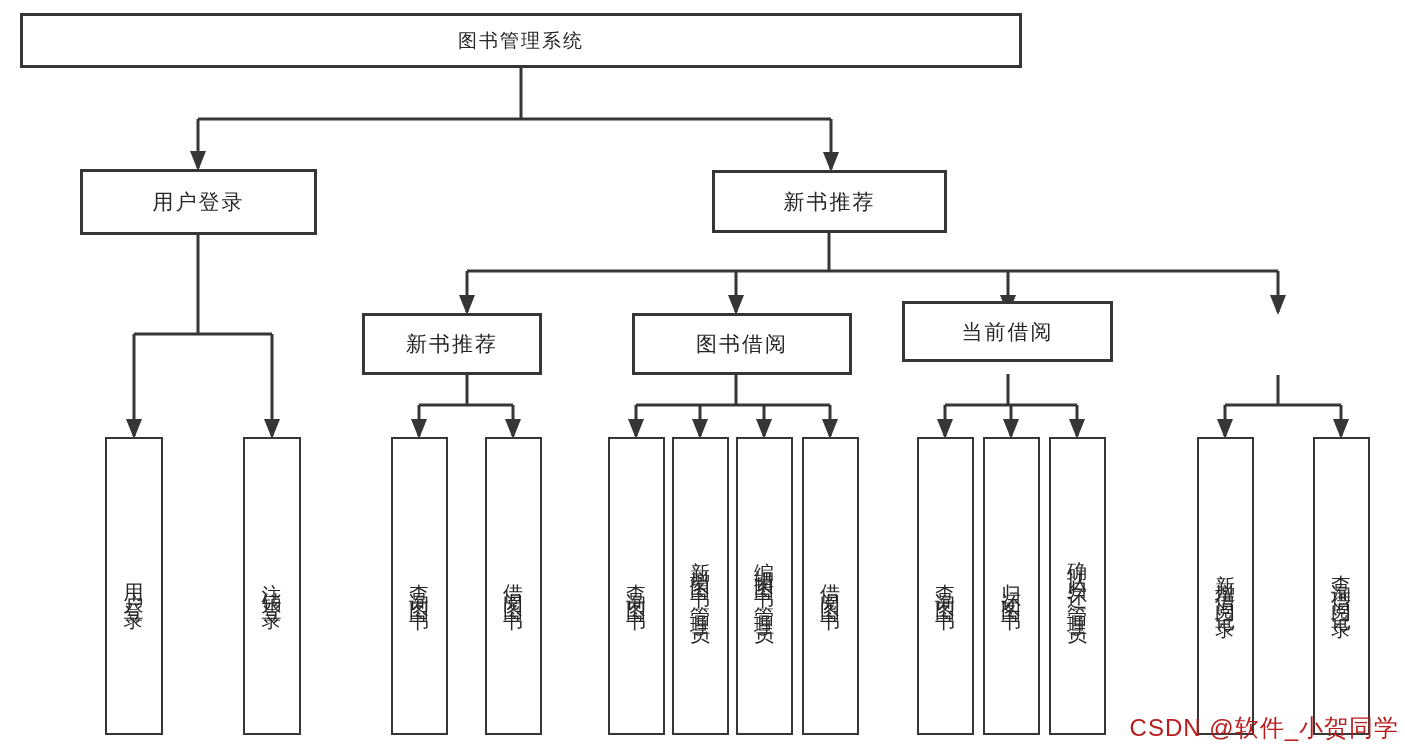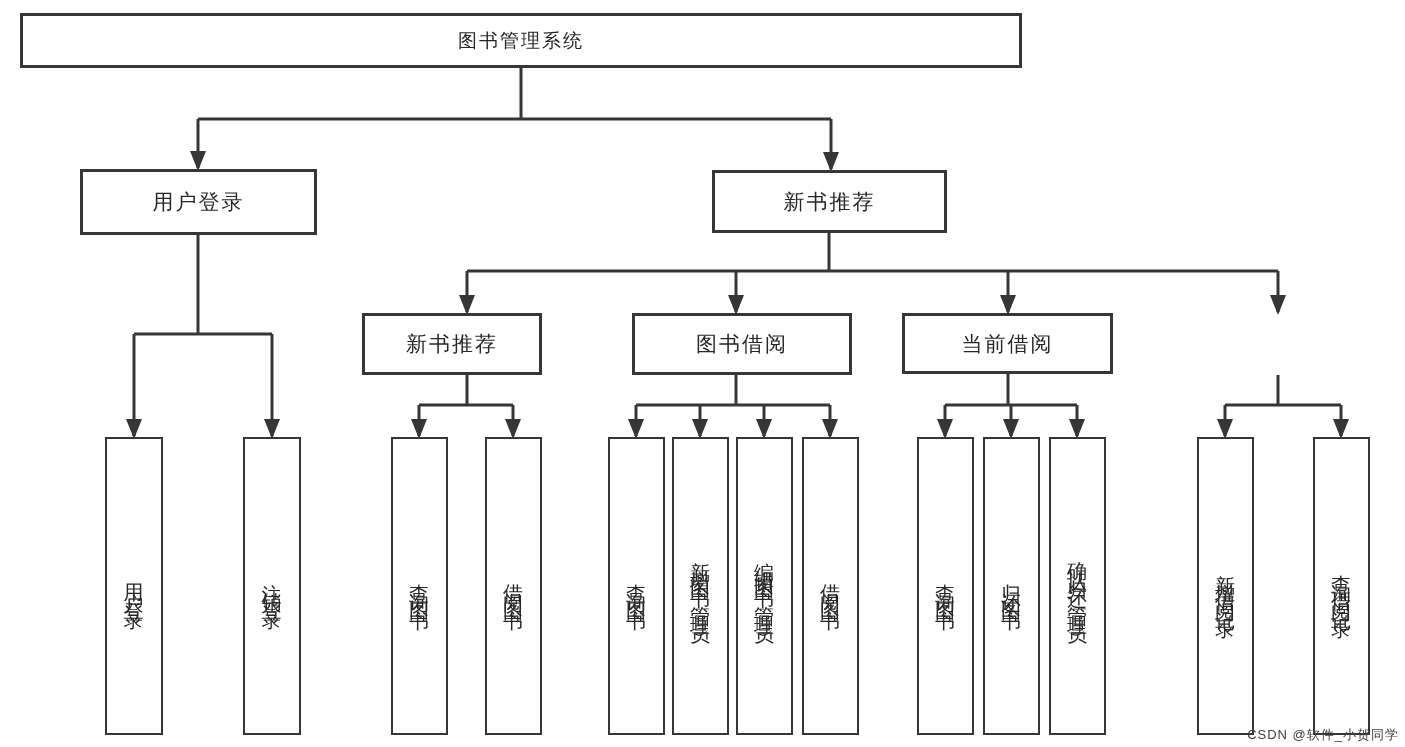--- a/index.html
+++ b/index.html
@@ -52,23 +52,23 @@
     text-orientation: mixed;
     font-size: 20px;
     letter-spacing: 9px;
     line-height: 1;
     white-space: nowrap;
   }
   .watermark {
     position: absolute;
     right: 6px;
     bottom: 3px;
-    font-size: 13px;
+    font-size: 24px;
     letter-spacing: 1px;
-    color: #404040;
+    color: #b91c1c;
     white-space: nowrap;
   }
 </style>
 </head>
 <body>
 
 <div id="stage">
 
   <svg id="connectors" width="1405" height="747" viewBox="0 0 1405 747">
     <g stroke="#363636" stroke-width="3" fill="none">
@@ -120,21 +120,21 @@
   <div class="box h-box" style="left:712px; top:170px; width:235px; height:63px;">
     <span>新书推荐</span>
   </div>
 
   <div class="box h-box" style="left:362px; top:313px; width:180px; height:62px;">
     <span>新书推荐</span>
   </div>
   <div class="box h-box" style="left:632px; top:313px; width:220px; height:62px;">
     <span>图书借阅</span>
   </div>
-  <div class="box h-box" style="left:902px; top:313px; width:211px; height:61px;">
+  <div class="box h-box" style="left:902px; top:301px; width:211px; height:61px;">
     <span>当前借阅</span>
   </div>
 
   <div class="box leaf" style="left:105px; top:437px; width:58px; height:298px;">
     <span>用户登录</span>
   </div>
   <div class="box leaf" style="left:243px; top:437px; width:58px; height:298px;">
     <span>注销登录</span>
   </div>
 

